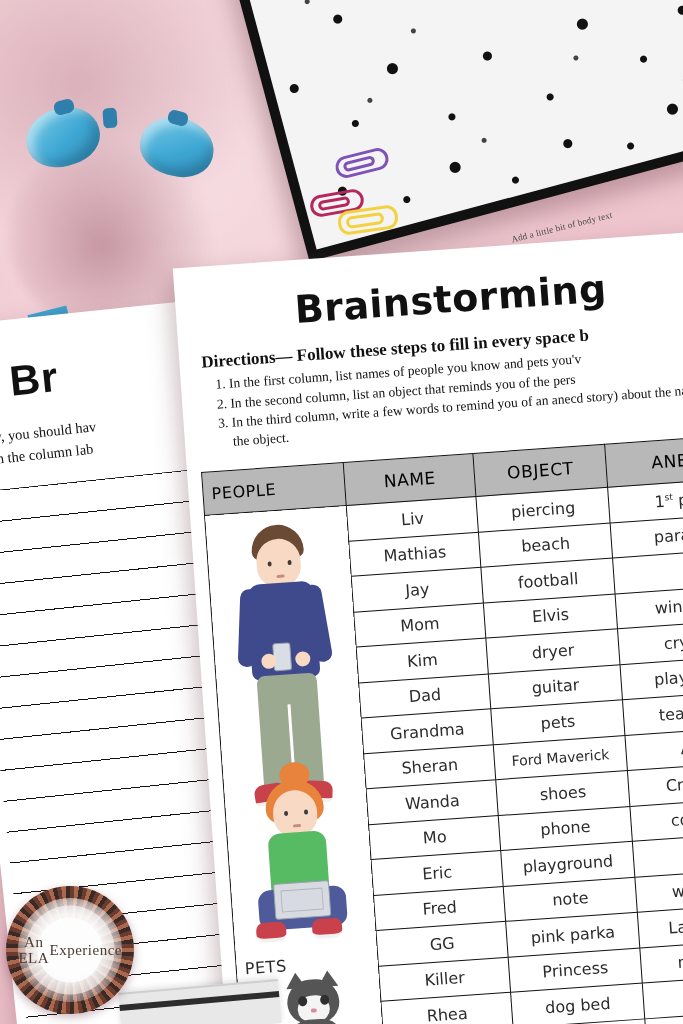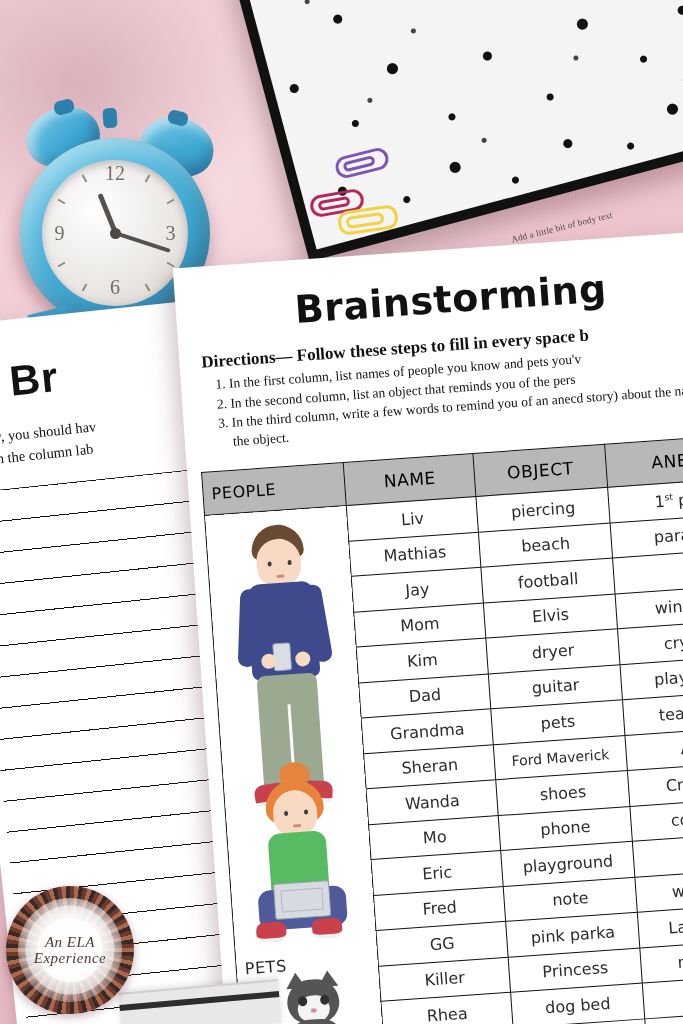--- a/index.html
+++ b/index.html
@@ -540,26 +540,25 @@
       repeating-conic-gradient(from 0deg at 50% 50%, #6c3b2f 0deg 4deg, #a9674d 4deg 8deg, #3a2a26 8deg 12deg);
     box-shadow: 0 3px 10px rgba(120,70,85,0.4);
     overflow: hidden;
   }
   .logo-inner {
     position: absolute;
     left: 12px; top: 12px; right: 12px; bottom: 12px;
     border-radius: 50%;
     background: radial-gradient(circle at 50% 45%, rgba(255,255,255,0.88) 0 40%, rgba(255,255,255,0.35) 70%, rgba(255,255,255,0.1) 100%);
     display: flex;
-    flex-direction: column;
+    flex-direction: row;
     align-items: center;
     justify-content: center;
     color: #4d3a33;
     font-family: "Liberation Serif", serif;
-    font-style: italic;
     font-size: 15px;
     line-height: 1.1;
     text-align: center;
     letter-spacing: 0.5px;
   }
   .book-bottom {
     position: absolute;
     left: 120px; bottom: -6px;
     width: 160px; height: 42px;
     background: #e8e8e8;
@@ -599,39 +598,20 @@
   <div class="inner"></div>
 </div>
 
 <div class="clock-wrap">
   <div class="clock-shadow"></div>
   <div class="bell left"></div>
   <div class="bell right"></div>
   <div class="bell-cap l"></div>
   <div class="bell-cap r"></div>
   <div class="hammer"></div>
-  <div class="clock-body">
-    <div class="clock-face">
-      <div class="numeral" style="left:50%;top:13px;">12</div>
-      <div class="numeral" style="left:88%;top:50%;">3</div>
-      <div class="numeral" style="left:50%;top:87%;">6</div>
-      <div class="numeral" style="left:12%;top:50%;">9</div>
-      <div class="tick" style="transform:rotate(30deg)"></div>
-      <div class="tick" style="transform:rotate(60deg)"></div>
-      <div class="tick" style="transform:rotate(120deg)"></div>
-      <div class="tick" style="transform:rotate(150deg)"></div>
-      <div class="tick" style="transform:rotate(210deg)"></div>
-      <div class="tick" style="transform:rotate(240deg)"></div>
-      <div class="tick" style="transform:rotate(300deg)"></div>
-      <div class="tick" style="transform:rotate(330deg)"></div>
-      <div class="hand hour"></div>
-      <div class="hand minute"></div>
-      <div class="hand-center"></div>
-    </div>
-  </div>
   <div class="foot l"></div>
   <div class="foot r"></div>
 </div>
 
 <div class="sheet-back">
   <div class="title">Br</div>
   <div class="intro">
     <div>Now, you should hav</div>
     <div>from the column lab</div>
   </div>

